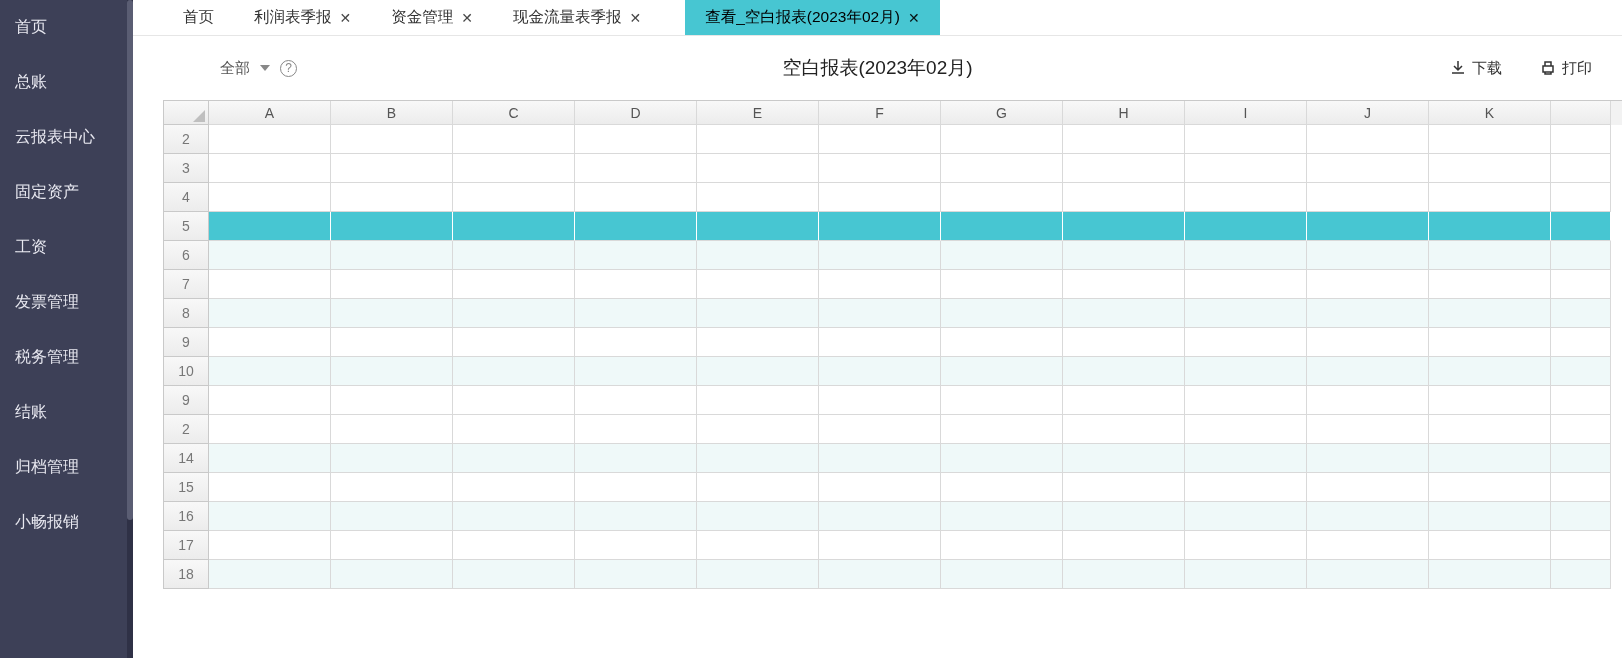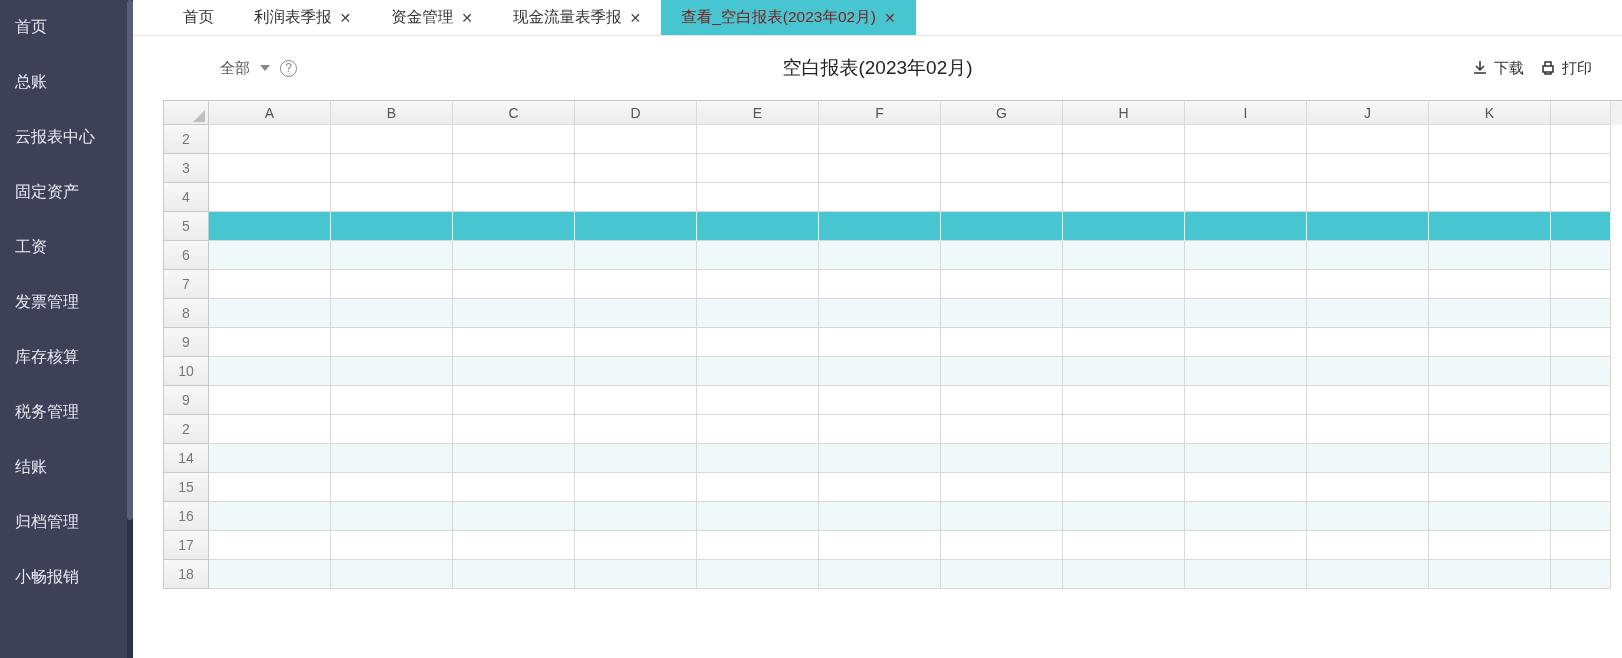--- a/index.html
+++ b/index.html
@@ -63,21 +63,22 @@
   display: flex;
   align-items: center;
   padding: 0 20px;
   gap: 8px;
   cursor: pointer;
   font-size: 15.5px;
   color: #333;
 }
 .tab.active {
   background: #47c6d2;
-  color: #7f1d1d;
+  color: #000000;
+  margin-left: 24px;
 }
 .tab .close {
   font-size: 14px;
   opacity: .9;
 }
 
 
 .toolrow {
   height: 64px;
   display: flex;
@@ -109,21 +110,21 @@
 }
 .title {
   position: absolute;
   left: 50%; transform: translateX(-50%);
   font-size: 19px;
   color: #222;
 }
 .actions {
   margin-left: auto;
   display: flex;
-  gap: 16px;
+  gap: 38px;
   color: #333;
   font-size: 15px;
 }
 .actbtn { display: flex; align-items: center; gap: 6px; cursor: pointer; }
 .icn { width: 16px; height: 16px; stroke: #333; stroke-width: 1.5; fill: none; }
 
 
 .sheet {
   margin-left: 30px;
   border: 1px solid #c9c9c9;
@@ -169,21 +170,20 @@
 </head>
 <body>
 
 <div class="sidebar" id="sidebar">
     <div class="sidebar-item">首页</div>
     <div class="sidebar-item">总账</div>
     <div class="sidebar-item">云报表中心</div>
     <div class="sidebar-item">固定资产</div>
     <div class="sidebar-item">工资</div>
     <div class="sidebar-item">发票管理</div>
-    <div class="sidebar-item">库存核算</div>
     <div class="sidebar-item">税务管理</div>
     <div class="sidebar-item">结账</div>
     <div class="sidebar-item">归档管理</div>
     <div class="sidebar-item">小畅报销</div>
   </div>
 <div class="sidebar-scroll">
   <div class="sidebar-thumb"></div>
 </div>
 
 <div class="main">

